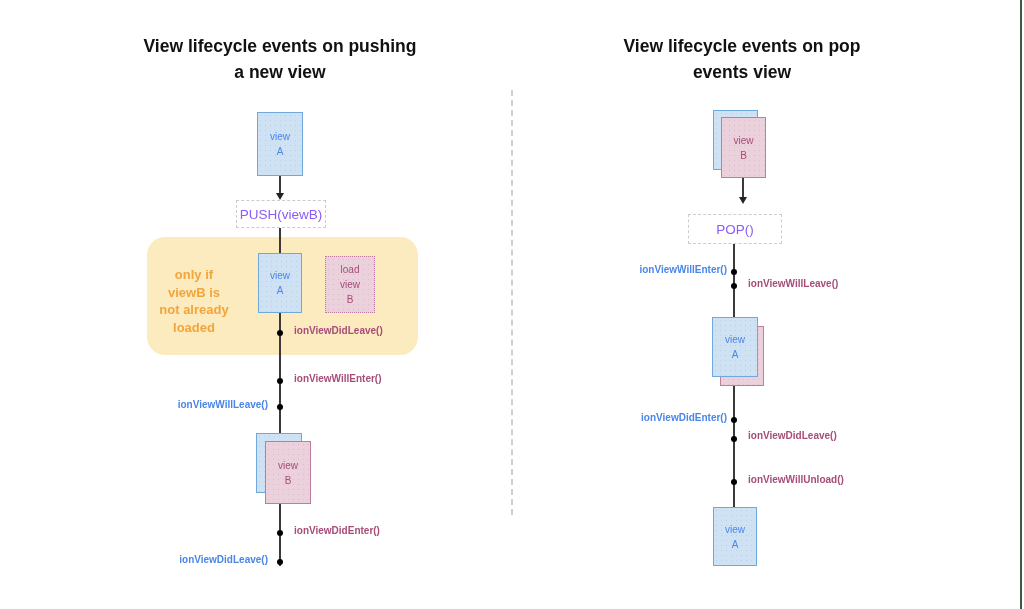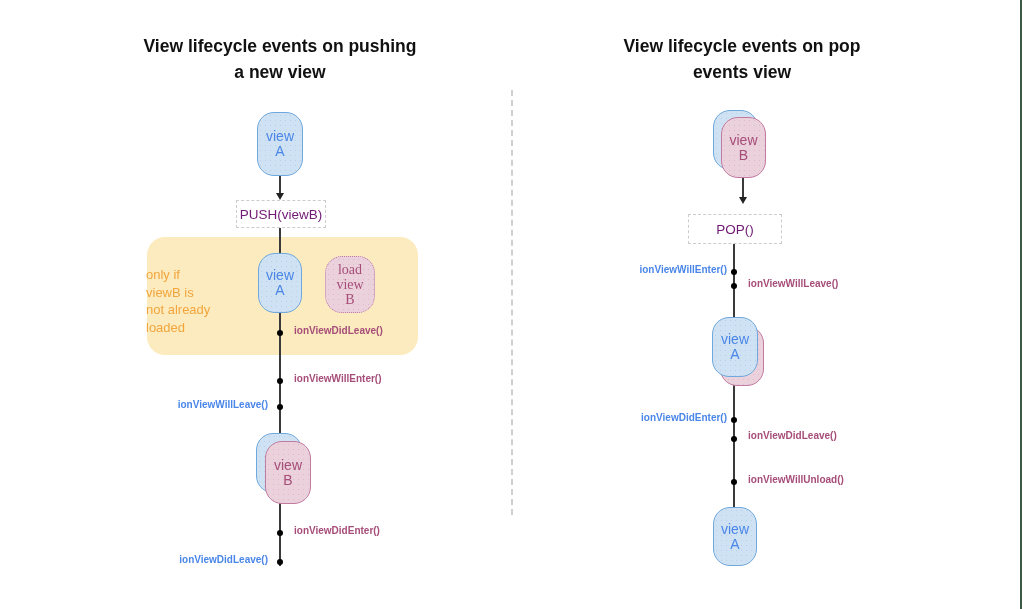--- a/index.html
+++ b/index.html
@@ -14,23 +14,22 @@
   }
   .vline{position:absolute;width:1.5px;background:#3a3a3a;z-index:2;}
   .arrowhead{
     position:absolute;width:0;height:0;z-index:2;
     border-left:4px solid transparent;border-right:4px solid transparent;
     border-top:7px solid #222;
   }
   .dot{position:absolute;width:6px;height:6px;border-radius:50%;background:#000;z-index:5;}
   .box{
     position:absolute;display:flex;align-items:center;justify-content:center;
-    text-align:center;font-size:14px;line-height:15px;white-space:pre-line;
+    text-align:center;font-size:10px;line-height:15px;white-space:pre-line;
     box-sizing:border-box;
-    border-radius:17px;
   }
   .box-blue{
     background-color:#cfe2f3;border:1px solid #6fa8dc;color:#4a86e8;z-index:4;
     background-image:radial-gradient(rgba(90,110,180,0.16) 0.8px, transparent 0.9px);
     background-size:5px 5px;
   }
   .box-blue-back{
     background-color:#cfe2f3;border:1px solid #6fa8dc;z-index:3;
     background-image:radial-gradient(rgba(90,110,180,0.16) 0.8px, transparent 0.9px);
     background-size:5px 5px;
@@ -41,29 +40,29 @@
     background-size:5px 5px;
   }
   .box-pink-back{
     background-color:#ead1dc;border:1px solid #c27ba0;z-index:3;
     background-image:radial-gradient(rgba(170,90,130,0.18) 0.8px, transparent 0.9px);
     background-size:5px 5px;
   }
   .box-pink-dotted{border-style:dotted;}
   .dashed-box{
     position:absolute;display:flex;align-items:center;justify-content:center;
-    background:#fff;border:1px dashed #cccccc;color:#701a75;
+    background:#fff;border:1px dashed #cccccc;color:#8b5cf6;
     font-size:13.5px;box-sizing:border-box;z-index:4;
   }
   .highlight{
     position:absolute;background:#fcebbe;border-radius:18px;z-index:1;
   }
   .note{
     position:absolute;color:#f2a53d;font-size:13px;line-height:17.5px;
-    white-space:pre-line;z-index:3;
+    text-align:center;white-space:pre-line;z-index:3;font-weight:bold;
   }
   .event{
     position:absolute;font-size:10px;font-weight:bold;z-index:5;white-space:nowrap;
   }
   .event-maroon{color:#a64d79;}
   .event-blue{color:#4a86e8;text-align:right;}
   .divider{
     position:absolute;left:511px;top:90px;height:425px;width:0;
     border-left:2px dashed #cfcfcf;z-index:1;
   }
@@ -92,21 +91,21 @@
 
   <div class="highlight" style="left:147px;top:237px;width:271px;height:118px;"></div>
   <div class="note" style="left:146px;top:266px;width:96px;">only if
 viewB is
 not already
 loaded</div>
 
   <div class="box box-blue" style="left:258px;top:253px;width:44px;height:60px;">view
 A</div>
 
-  <div class="box box-pink box-pink-dotted" style="left:325px;top:256px;width:50px;height:57px;font-family:Liberation Serif, serif;">load
+  <div class="box box-pink box-pink-dotted" style="left:325px;top:256px;width:50px;height:57px;">load
 view
 B</div>
 
   <div class="dot" style="left:277px;top:330px;"></div>
   <div class="dot" style="left:277px;top:378px;"></div>
   <div class="dot" style="left:277px;top:404px;"></div>
   <div class="dot" style="left:277px;top:530px;"></div>
   <div class="dot" style="left:277px;top:559px;"></div>
 
   <div class="event event-maroon" style="left:294px;top:325px;">ionViewDidLeave()</div>

